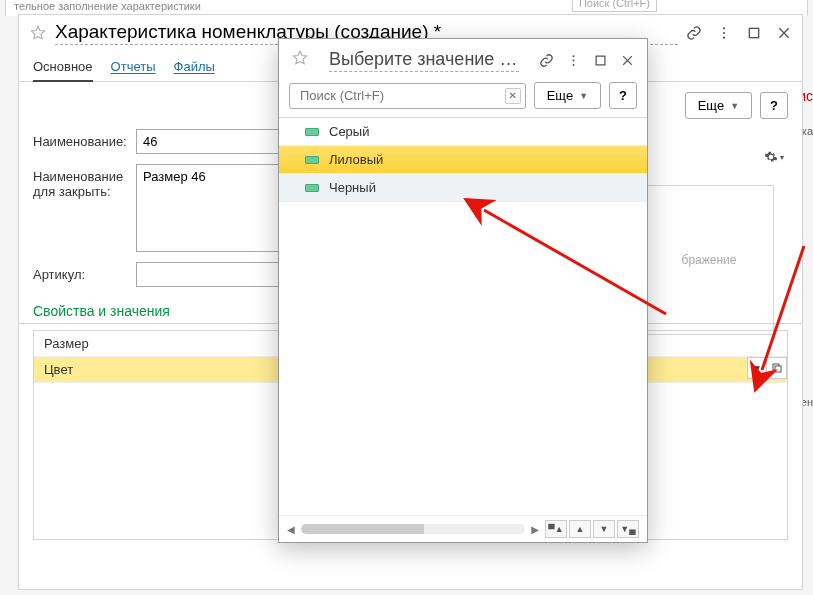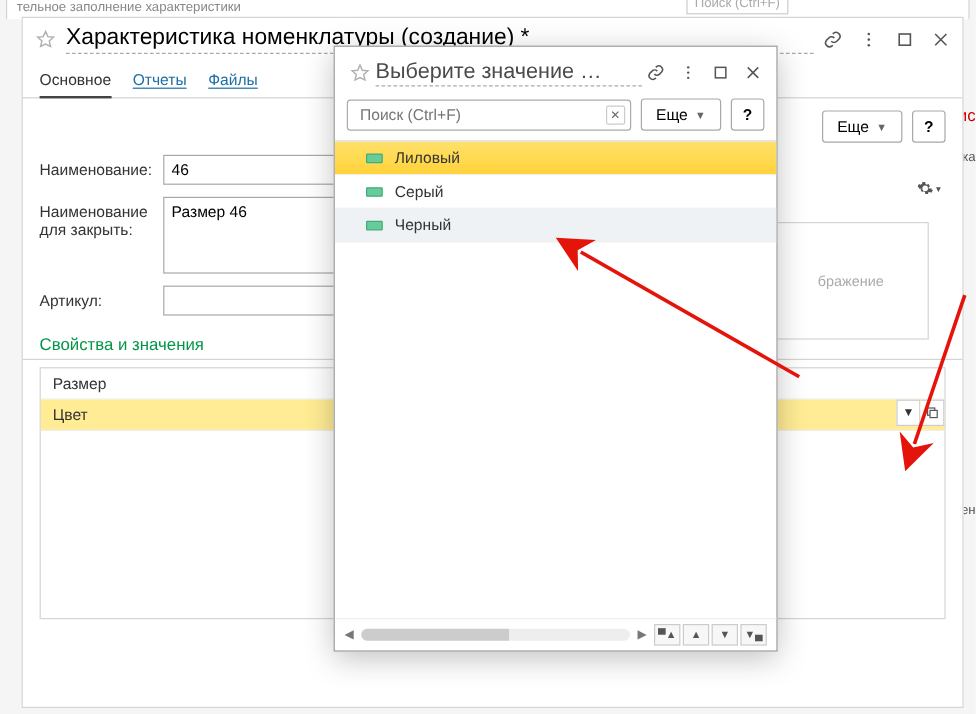--- a/index.html
+++ b/index.html
@@ -96,26 +96,26 @@
   .form {
     padding: 0 14px;
   }
   .form-row { display:flex; align-items:flex-start; gap:8px; margin-bottom:10px; }
   .form-row label { width:95px; padding-top:5px; }
   .input {
     border:1px solid #a8a8a8; padding:4px 6px; font-size:13px;
     background:#fff; outline:none;
   }
   .input.name { width:150px; }
-  textarea.input { width:150px; height:64px; resize:none; font-family:inherit; }
+  textarea.input { width:150px; height:88px; resize:none; font-family:inherit; }
   .input.art { width:150px; }
 
   .image-ph {
      position:absolute; right:28px; top:170px;
-     width:130px; height:98px;
+     width:130px; height:150px;
      border:1px solid var(--border-light);
      display:flex; align-items:center; justify-content:center;
      color:#aaa; font-size:12px;
   }
 
   .section-title {
     color: var(--green); font-size:14px;
     padding: 6px 14px 4px 14px;
     border-bottom:1px solid var(--border-light);
   }
@@ -141,21 +141,21 @@
   .grid .cell-controls .cc:first-child{border-left:1px solid #ccc;}
 
   
   .dialog {
     position:absolute; left:278px; top:38px; width:370px; height:505px;
     background:#fff; border:1px solid #999;
     box-shadow: 0 6px 24px rgba(0,0,0,.25);
     display:flex; flex-direction:column;
   }
   .dialog .dlg-title {
-    display:flex; align-items:center; gap:4px;
+    display:flex; gap:20px;
     padding:10px 12px 6px 12px;
   }
   .dialog .dlg-title .t {
     font-size:18px; color:#4a4a4a; flex:1;
     border-bottom:1px dashed #aaa; padding-bottom:1px;
     white-space:nowrap; overflow:hidden;
   }
   .dialog .dlg-title .ctls { display:flex; gap:12px; align-items:center; }
   .dialog .dlg-title .ctls .ctl{width:15px;height:15px;color:#555;cursor:pointer;}
 
@@ -208,21 +208,21 @@
     pointer-events:none;
   }
 
   .trunc-left{
      position:absolute; left:0; top:60px; width:18px; height:40px;
      font-size:10px; color:#666; writing-mode:horizontal-tb;
      overflow:hidden; white-space:nowrap;margin-left:20px;
   }
   .trunc-right1{position:absolute; right:0; top:88px; font-size:14px; color:#c00;margin-left:31px;}
   .trunc-right2{position:absolute; right:0; top:125px; font-size:11px; color:#555;}
-  .trunc-right3{position:absolute; right:0; top:396px; font-size:11px; color:#555;margin-top:23px;}
+  .trunc-right3{position:absolute; right:0; top:396px; font-size:11px; color:#555;}
 </style>
 </head>
 <body>
 
 <div class="partial-top">
   <span>тельное заполнение характеристики</span>
   <span class="search-phantom">Поиск (Ctrl+F)</span>
 </div>
 
 <span class="trunc-left">к с</span>
@@ -347,27 +347,27 @@
       <span class="clear">✕</span>
     </div>
     <button class="btn">
       <span>Еще</span>
       <span class="caret">▼</span>
     </button>
     <button class="btn square">?</button>
   </div>
 
   <div class="dlg-list">
+    <div class="dlg-item">
+      <span class="mk"></span>
+      <span>Серый</span>
+    </div>
     <div class="dlg-item sel">
       <span class="mk"></span>
       <span>Лиловый</span>
-    </div>
-    <div class="dlg-item">
-      <span class="mk"></span>
-      <span>Серый</span>
     </div>
     <div class="dlg-item hov">
       <span class="mk"></span>
       <span>Черный</span>
     </div>
   </div>
 
   <div class="dlg-footer">
     <span class="hchev">◀</span>
     <div class="hs"></div>

